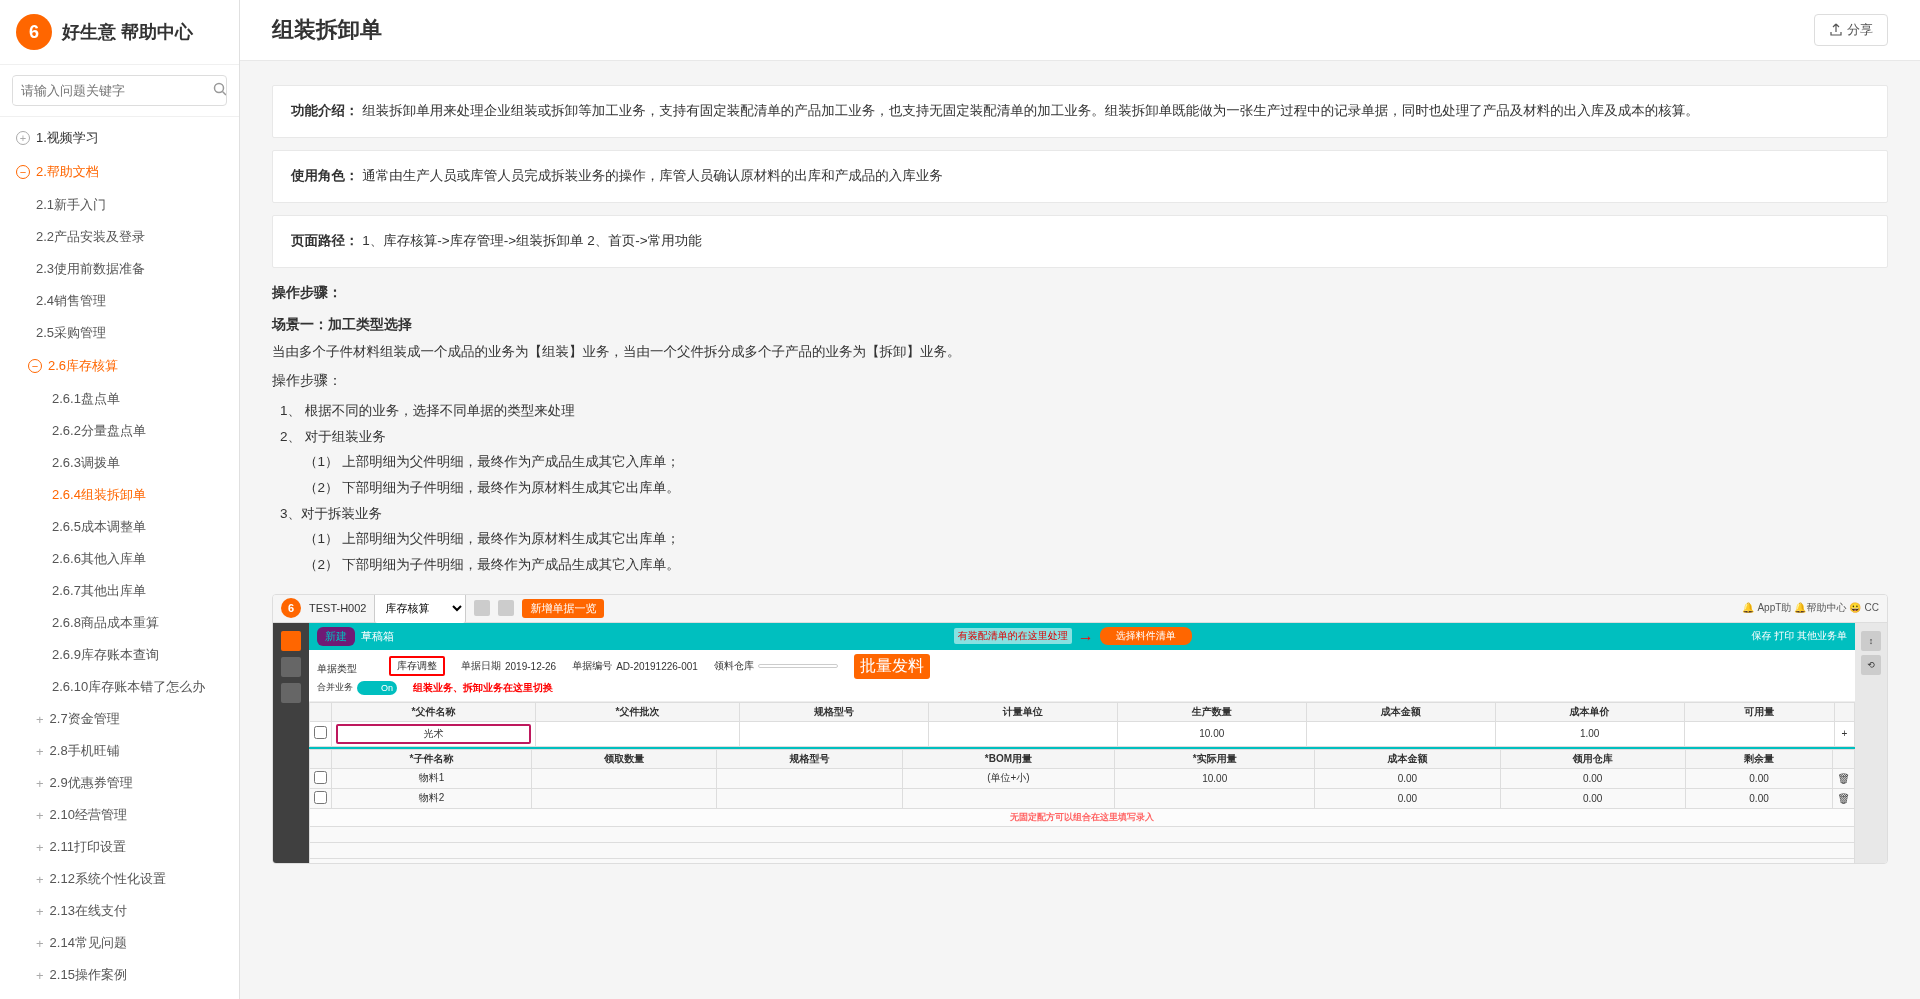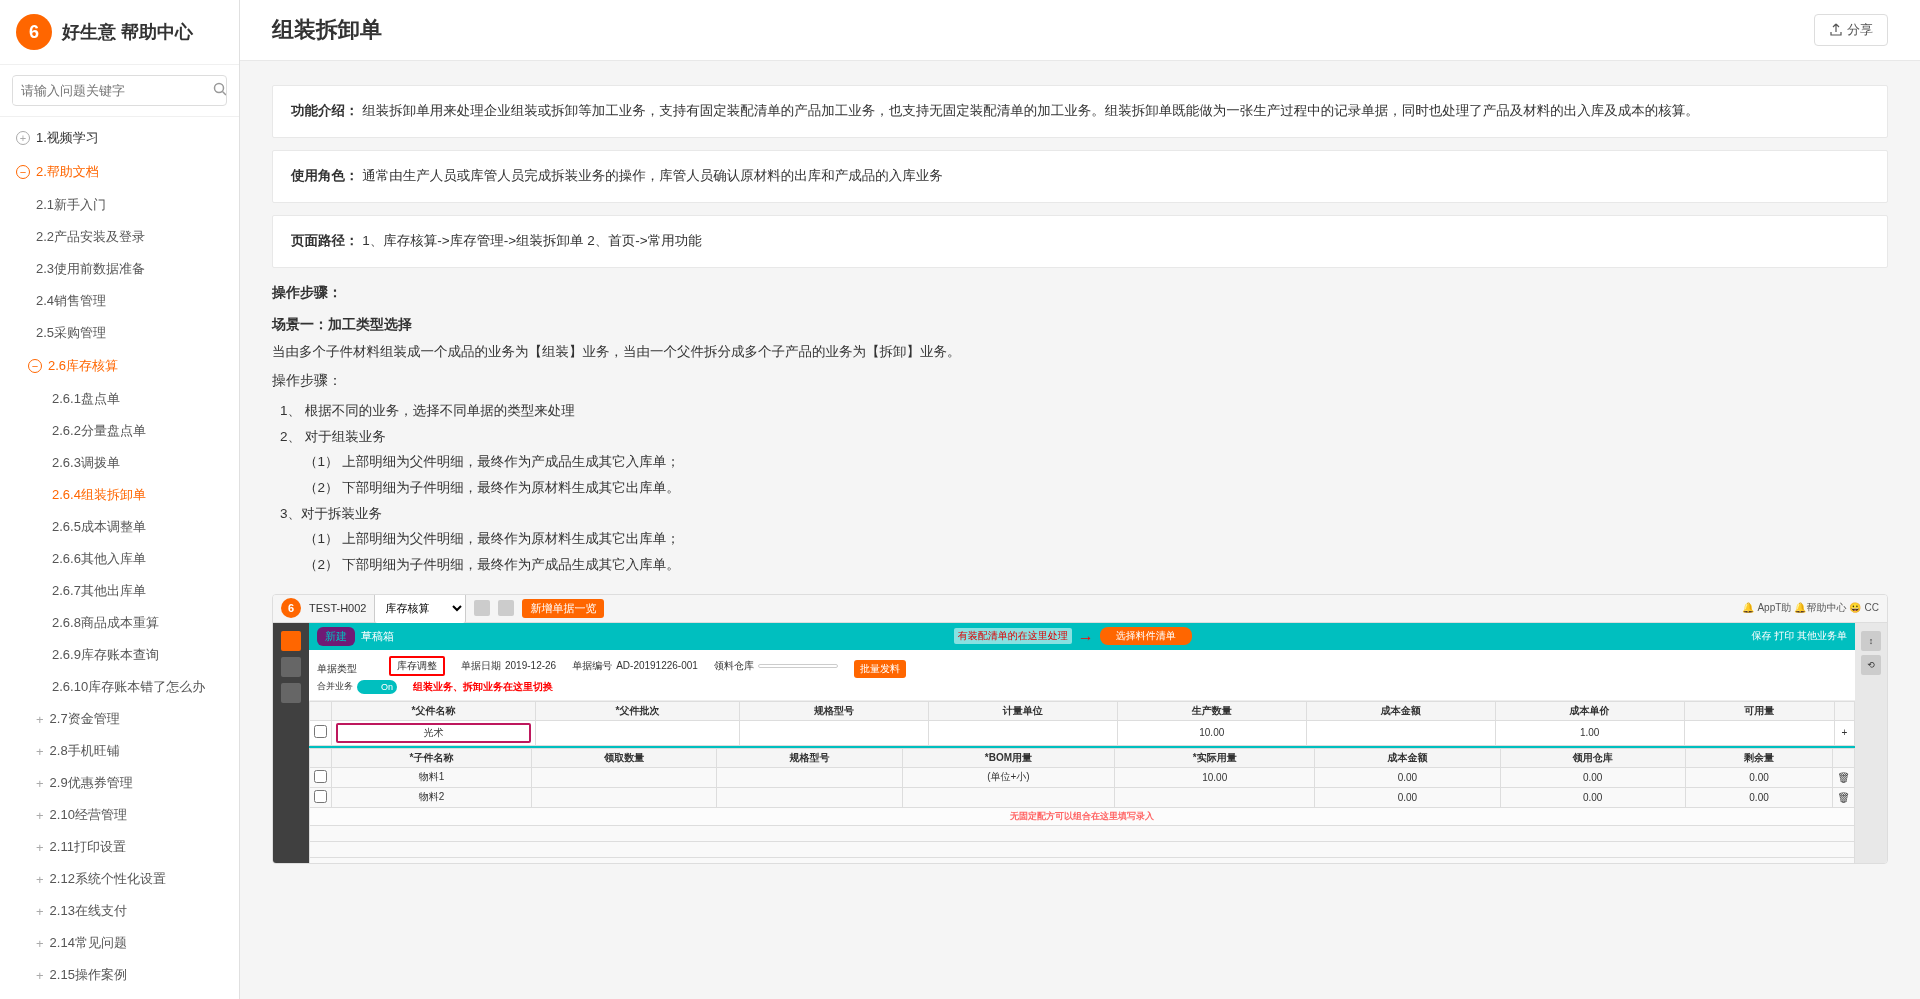--- a/index.html
+++ b/index.html
@@ -552,21 +552,21 @@
                   <span>2019-12-26</span>
                 </div>
                 <div style="display:flex;align-items:center;gap:4px;font-size:10px;">
                   <span>单据编号</span>
                   <span>AD-20191226-001</span>
                 </div>
                 <div style="display:flex;align-items:center;gap:4px;font-size:10px;">
                   <span>领料仓库</span>
                   <div style="border:1px solid #ccc;border-radius:2px;padding:1px 20px 1px 4px;font-size:10px;background:#fff;width:80px;"></div>
                 </div>
-                <button style="background:#f60;color:#fff;border:none;border-radius:3px;padding:2px 6px;font-size:10px;margin-top:6px;">批量发料</button>
+                <button style="background:#f60;color:#fff;border:none;border-radius:3px;padding:2px 6px;font-size:16px;">批量发料</button>
               </div>
 
               <div style="position:relative;margin-top:2px;">
                 <div style="display:flex;align-items:center;gap:4px;font-size:10px;margin-bottom:2px;">
                   <span style="font-size:9px;">合并业务</span>
                   <div style="width:40px;height:14px;background:#00bfbf;border-radius:7px;display:flex;align-items:center;padding-left:24px;font-size:9px;color:#fff;">
                     <span>On</span>
                   </div>
                   <span style="color:red;font-size:10px;font-weight:bold;margin-left:12px;">组装业务、拆卸业务在这里切换</span>
                 </div>

